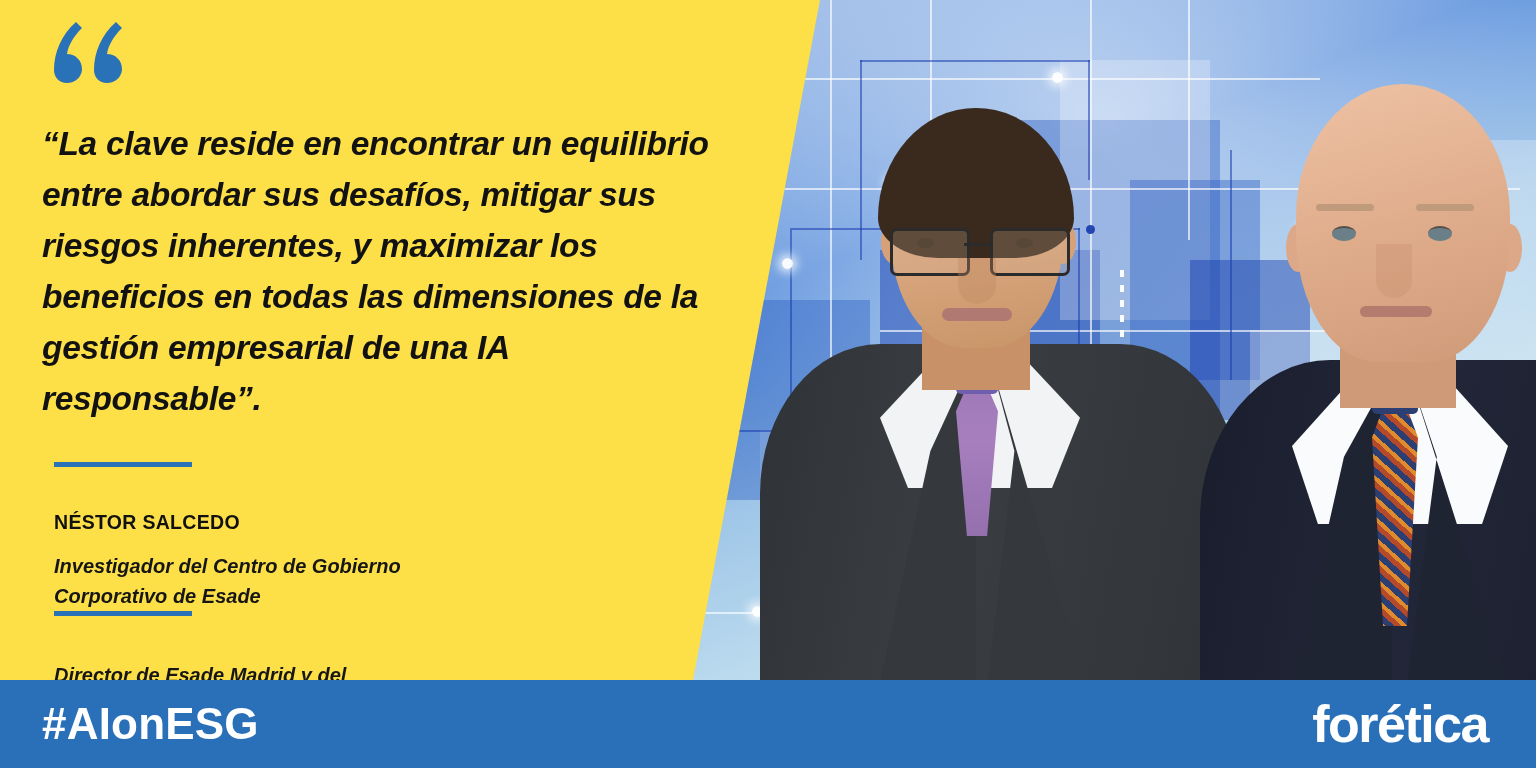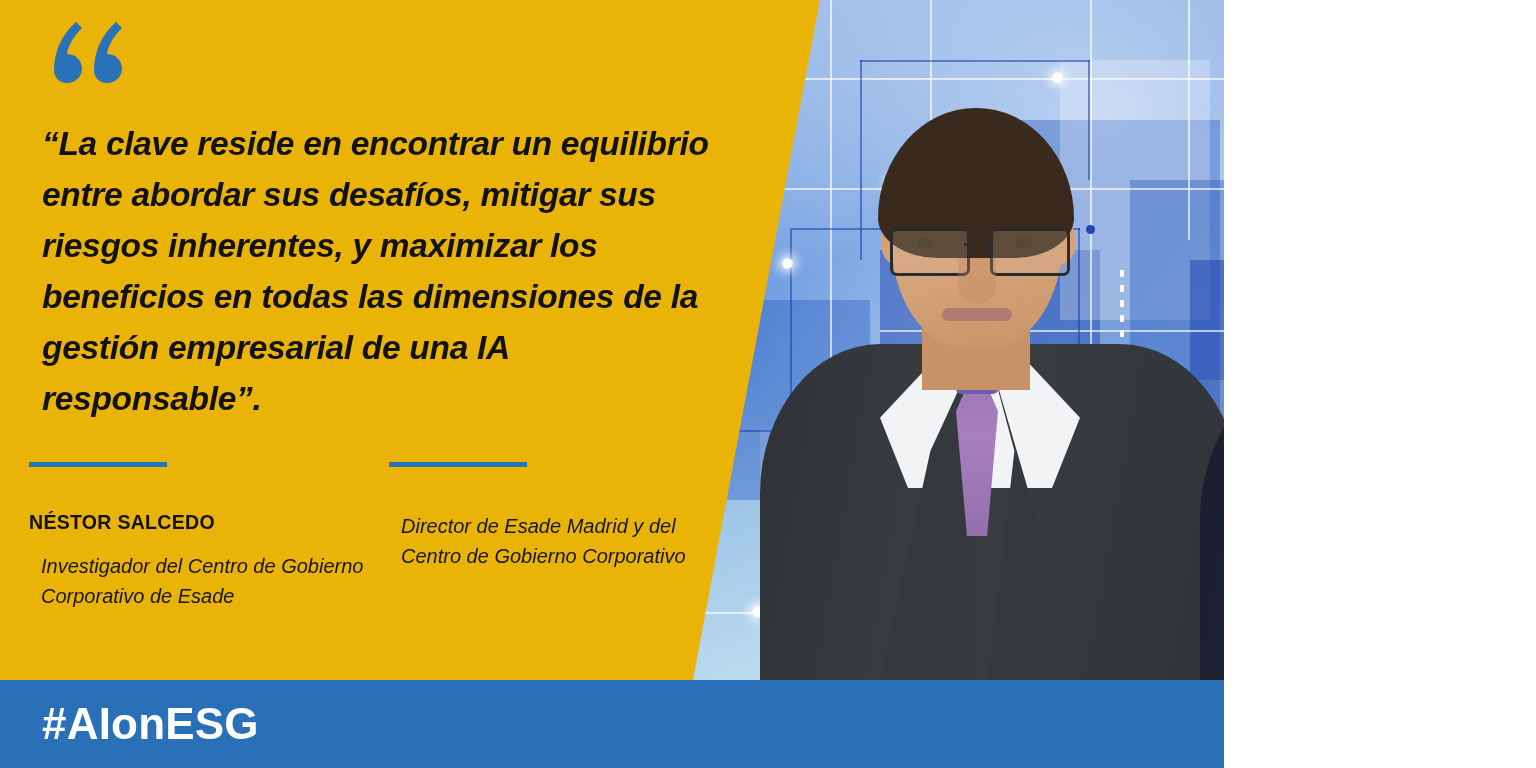--- a/index.html
+++ b/index.html
@@ -2,24 +2,24 @@
 <html><head>
 <meta charset="utf-8">
 <style>
   html, body {
     margin: 0;
     padding: 0;
     background: #ffffff;
   }
   #card {
     position: relative;
-    width: 1224px;
+    width: 1536px;
     height: 768px;
     overflow: hidden;
-    background: #eab308;
+    background: #fde047;
     font-family: "Liberation Sans", sans-serif;
   }
 
   
   .left-col {
     position: absolute;
     left: 0; top: 0;
     width: 760px;
     height: 680px;
     z-index: 5;
@@ -45,24 +45,25 @@
     font-weight: 700;
     font-style: italic;
     color: #121212;
     letter-spacing: -0.3px;
     font-stretch: condensed;
   }
 
   
   .attrib {
     position: absolute;
-    left: 29px;
+    left: 54px;
     top: 462px;
     width: 700px;
     display: flex;
+    flex-direction: column;
   }
   .attrib-col { width: 360px; }
   .attrib-col + .attrib-col { width: 320px; }
 
   .rule {
     width: 138px;
     height: 5px;
     background: #2a72b8;
     margin-bottom: 44px;
   }
@@ -71,24 +72,23 @@
     font-weight: 700;
     letter-spacing: 0.3px;
     color: #111111;
     margin-bottom: 17px;
     font-stretch: condensed;
   }
   .person-role {
     font-size: 20px;
     line-height: 30px;
     font-style: italic;
-    font-weight: 400;
+    font-weight: 700;
     color: #161616;
     font-stretch: condensed;
-    margin-left: 12px;
   }
 
   
   .photo-panel {
     position: absolute;
     left: 0; top: 0;
     width: 1536px;
     height: 680px;
     clip-path: polygon(820px 0, 1536px 0, 1536px 680px, 693px 680px);
     overflow: hidden;

